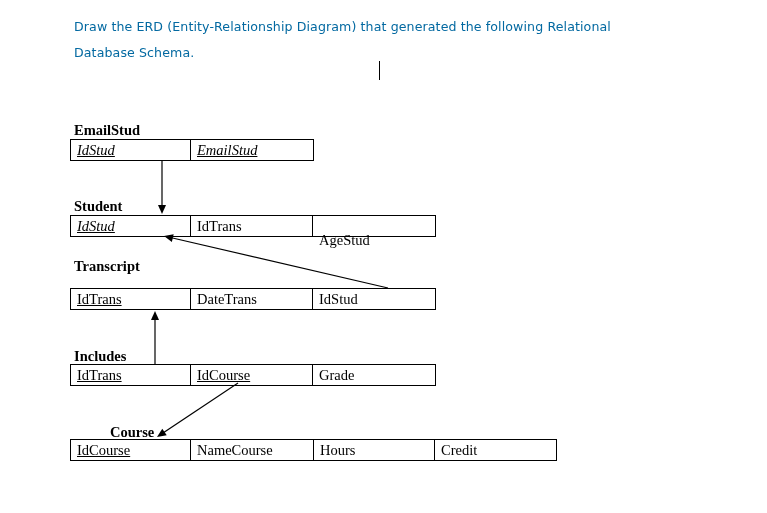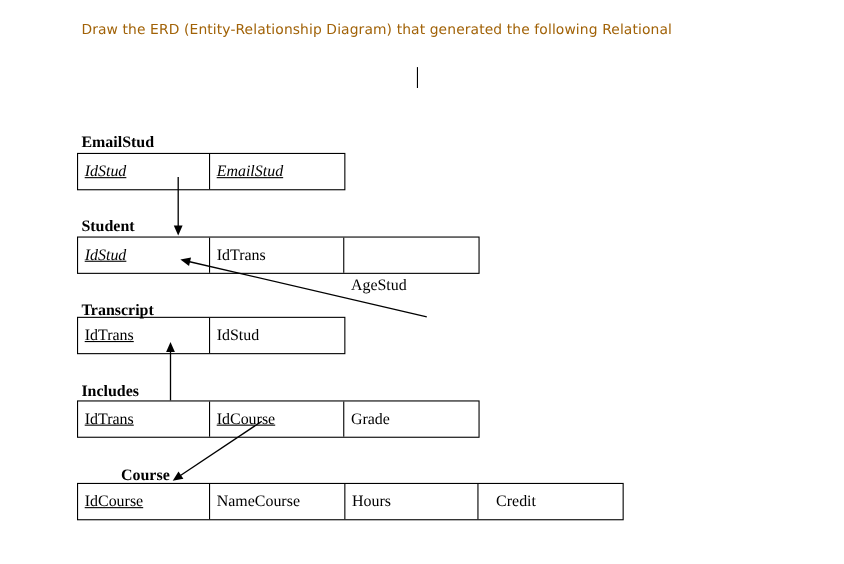--- a/index.html
+++ b/index.html
@@ -27,21 +27,21 @@
   
   #instruction-paragraph {
     position: absolute;
     left: 74px;
     top: 14px;
     width: 610px;
     font-family: "DejaVu Sans", sans-serif;
     font-size: 12.6px;
     line-height: 26px;
     text-align: justify;
-    color: #a16207;
+    color: #0369a1;
     letter-spacing: 0.1px;
   }
   #instruction-paragraph .line-2 { text-align: left; }
 
   
   #text-caret {
     position: absolute;
     left: 379px;
     top: 61px;
     width: 1px;
@@ -63,23 +63,24 @@
     font-size: 14.5px;
     line-height: 16px;
     white-space: nowrap;
     color: #000000;
   }
 
   .relation-table {
     position: absolute;
     border: 1px solid #000000;
     box-sizing: border-box;
-    height: 34px;
+    height: 22px;
     display: flex;
     background: transparent;
+    align-items: center;
   }
   .relation-cell {
     box-sizing: border-box;
     border-right: 1px solid #000000;
     height: 100%;
     display: flex;
     align-items: center;
     padding-left: 6px;
     font-family: "Liberation Serif", serif;
     font-size: 14.5px;
@@ -104,20 +105,21 @@
     pointer-events: none;
   }
 </style>
 </head>
 <body>
 
 <div id="document-page">
 
   <div id="instruction-paragraph">
     <div class="line-1">Draw the ERD (Entity-Relationship Diagram) that generated the following Relational</div>
+    <div class="line-2">Database Schema.</div>
   </div>
 
   <div id="text-caret"></div>
 
   <div id="schema-diagram">
     <div id="relations-host">
         <div class="relation-label" style="left: 74px; top: 122px;">EmailStud</div>
         <div class="relation-table" style="left: 70px; top: 139px;">
           <div class="relation-cell" style="width: 120px;">
             <span class="attr pk it">IdStud</span>
@@ -131,24 +133,27 @@
           <div class="relation-cell" style="width: 120px;">
             <span class="attr pk it">IdStud</span>
           </div>
           <div class="relation-cell" style="width: 122px;">
             <span class="attr">IdTrans</span>
           </div>
           <div class="relation-cell" style="width: 122px; margin-top: 28px;">
             <span class="attr">AgeStud</span>
           </div>
         </div>
-        <div class="relation-label" style="left: 74px; top: 274px;">Transcript</div>
+        <div class="relation-label" style="left: 74px; top: 258px;">Transcript</div>
         <div class="relation-table" style="left: 70px; top: 288px;">
           <div class="relation-cell" style="width: 120px;">
             <span class="attr pk">IdTrans</span>
+          </div>
+          <div class="relation-cell" style="width: 122px;">
+            <span class="attr">DateTrans</span>
           </div>
           <div class="relation-cell" style="width: 122px;">
             <span class="attr">IdStud</span>
           </div>
         </div>
         <div class="relation-label" style="left: 74px; top: 348px;">Includes</div>
         <div class="relation-table" style="left: 70px; top: 364px;">
           <div class="relation-cell" style="width: 120px;">
             <span class="attr pk">IdTrans</span>
           </div>
@@ -163,21 +168,21 @@
         <div class="relation-table" style="left: 70px; top: 439px;">
           <div class="relation-cell" style="width: 120px;">
             <span class="attr pk">IdCourse</span>
           </div>
           <div class="relation-cell" style="width: 123px;">
             <span class="attr">NameCourse</span>
           </div>
           <div class="relation-cell" style="width: 121px;">
             <span class="attr">Hours</span>
           </div>
-          <div class="relation-cell" style="width: 121px; margin-left: 10px;">
+          <div class="relation-cell" style="width: 121px;">
             <span class="attr">Credit</span>
           </div>
         </div>
       </div>
     <svg id="connectors" width="767" height="513" viewBox="0 0 767 513" xmlns="http://www.w3.org/2000/svg">
         <line x1="162" y1="161" x2="162" y2="206.35" stroke="#000000" stroke-width="1.2"></line>
         <polygon points="162,214 158,205 166,205" fill="#000000"></polygon>
         <line x1="388" y1="288" x2="171.45184358186165" y2="237.72989226007502" stroke="#000000" stroke-width="1.2"></line>
         <polygon points="164,236 173.67139363098755,234.13877856382075 171.86235597339277,241.93155616576755" fill="#000000"></polygon>
         <line x1="155" y1="364" x2="155" y2="318.65" stroke="#000000" stroke-width="1.2"></line>

